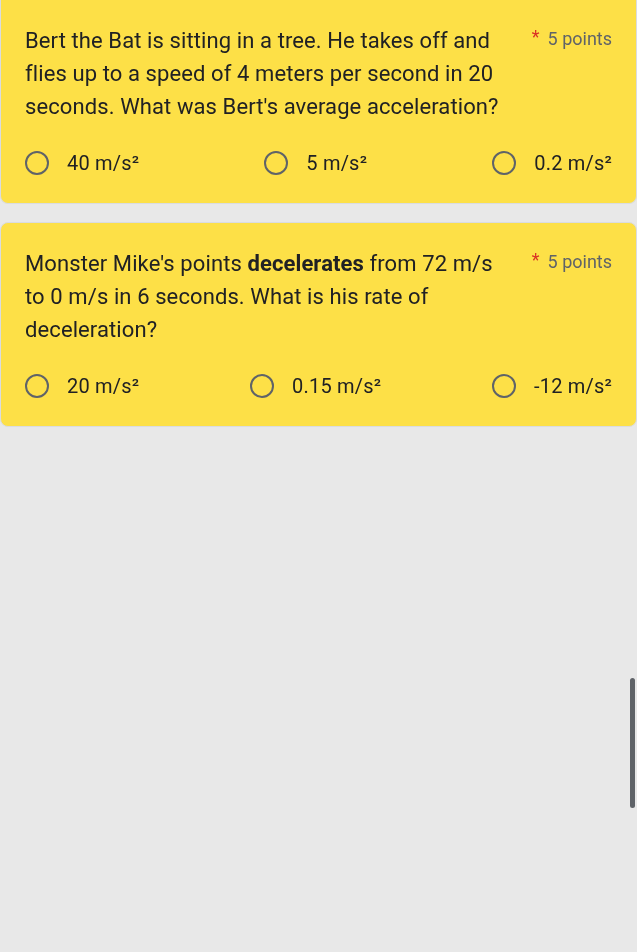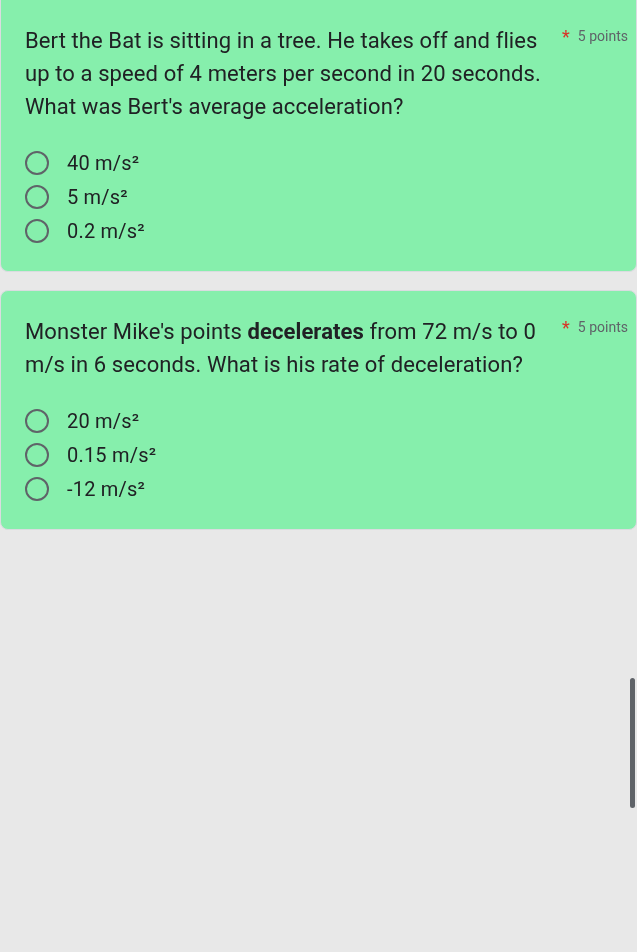--- a/index.html
+++ b/index.html
@@ -9,23 +9,23 @@
     }
     body {
       font-family: 'Google Sans', Roboto, Arial, sans-serif;
       background-color: #e8e8e8;
       width: 637px;
       height: 952px;
       overflow: hidden;
       position: relative;
     }
     .question-card {
-      background-color: #86efac;
+      background-color: #fde047;
       border-radius: 8px;
-      padding: 24px 8px 28px 24px;
+      padding: 24px 24px 28px 24px;
       margin-bottom: 18px;
       border: 1px solid #dadce0;
     }
     .question-card.first {
       border-top-left-radius: 0;
       border-top-right-radius: 0;
       border-top: none;
       margin-top: 0;
     }
     .question-header {
@@ -52,26 +52,27 @@
       margin-top: 4px;
     }
     .required-asterisk {
       color: #d93025;
       font-size: 18px;
       margin-right: 8px;
       line-height: 1;
     }
     .points-text {
       color: #5f6368;
-      font-size: 14px;
+      font-size: 18px;
     }
     .options-container {
       display: flex;
-      flex-direction: column;
+      flex-direction: row;
       gap: 10px;
+      justify-content: space-between;
     }
     .option-row {
       display: flex;
       align-items: center;
       cursor: pointer;
     }
     .radio-circle {
       width: 24px;
       height: 24px;
       border: 2.5px solid #5f6368;

